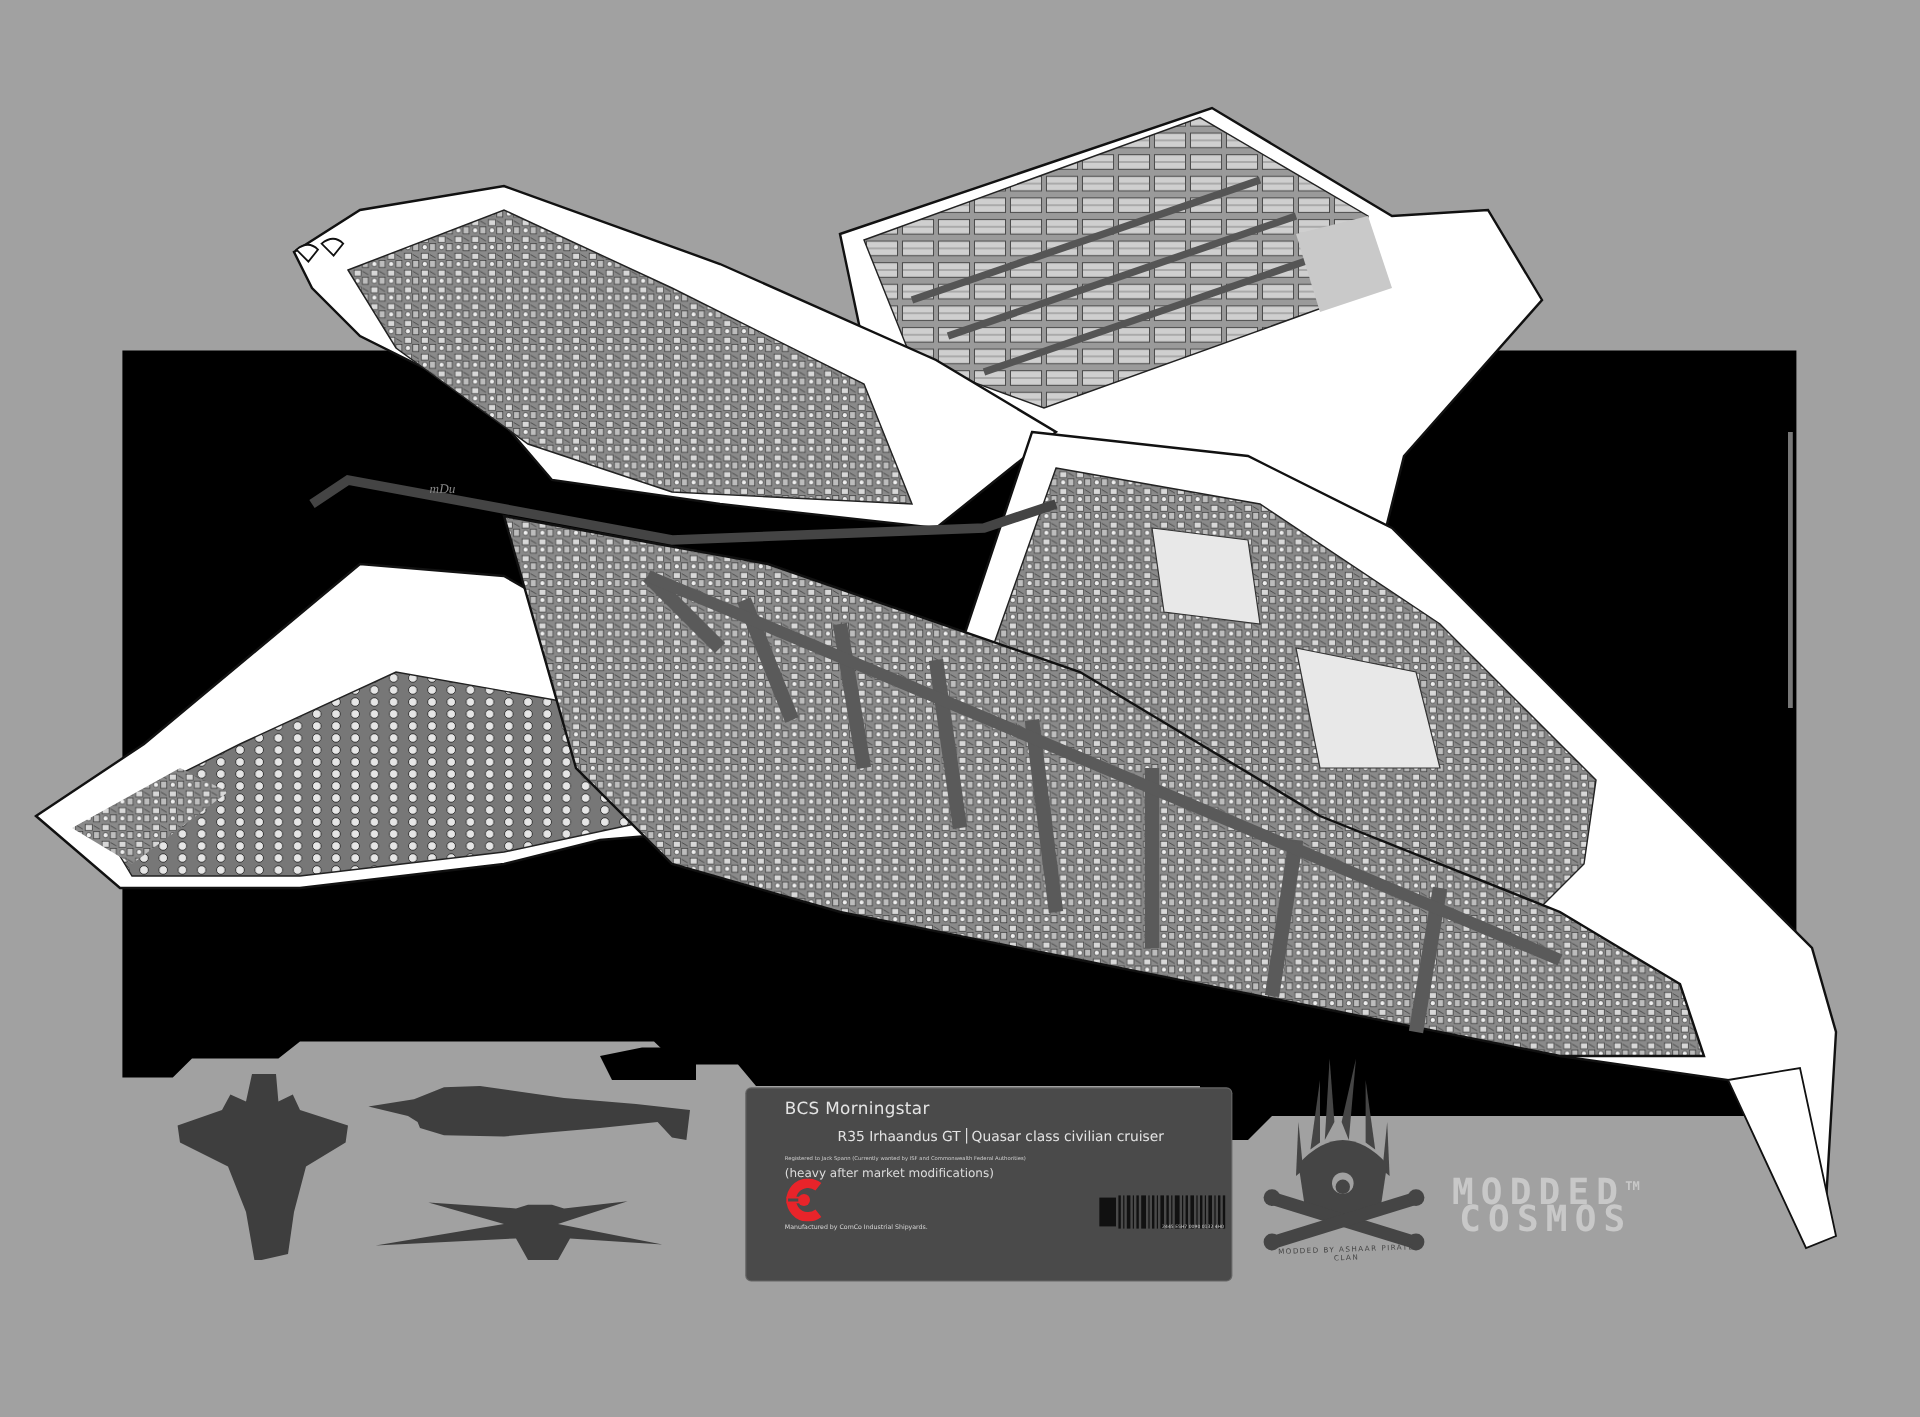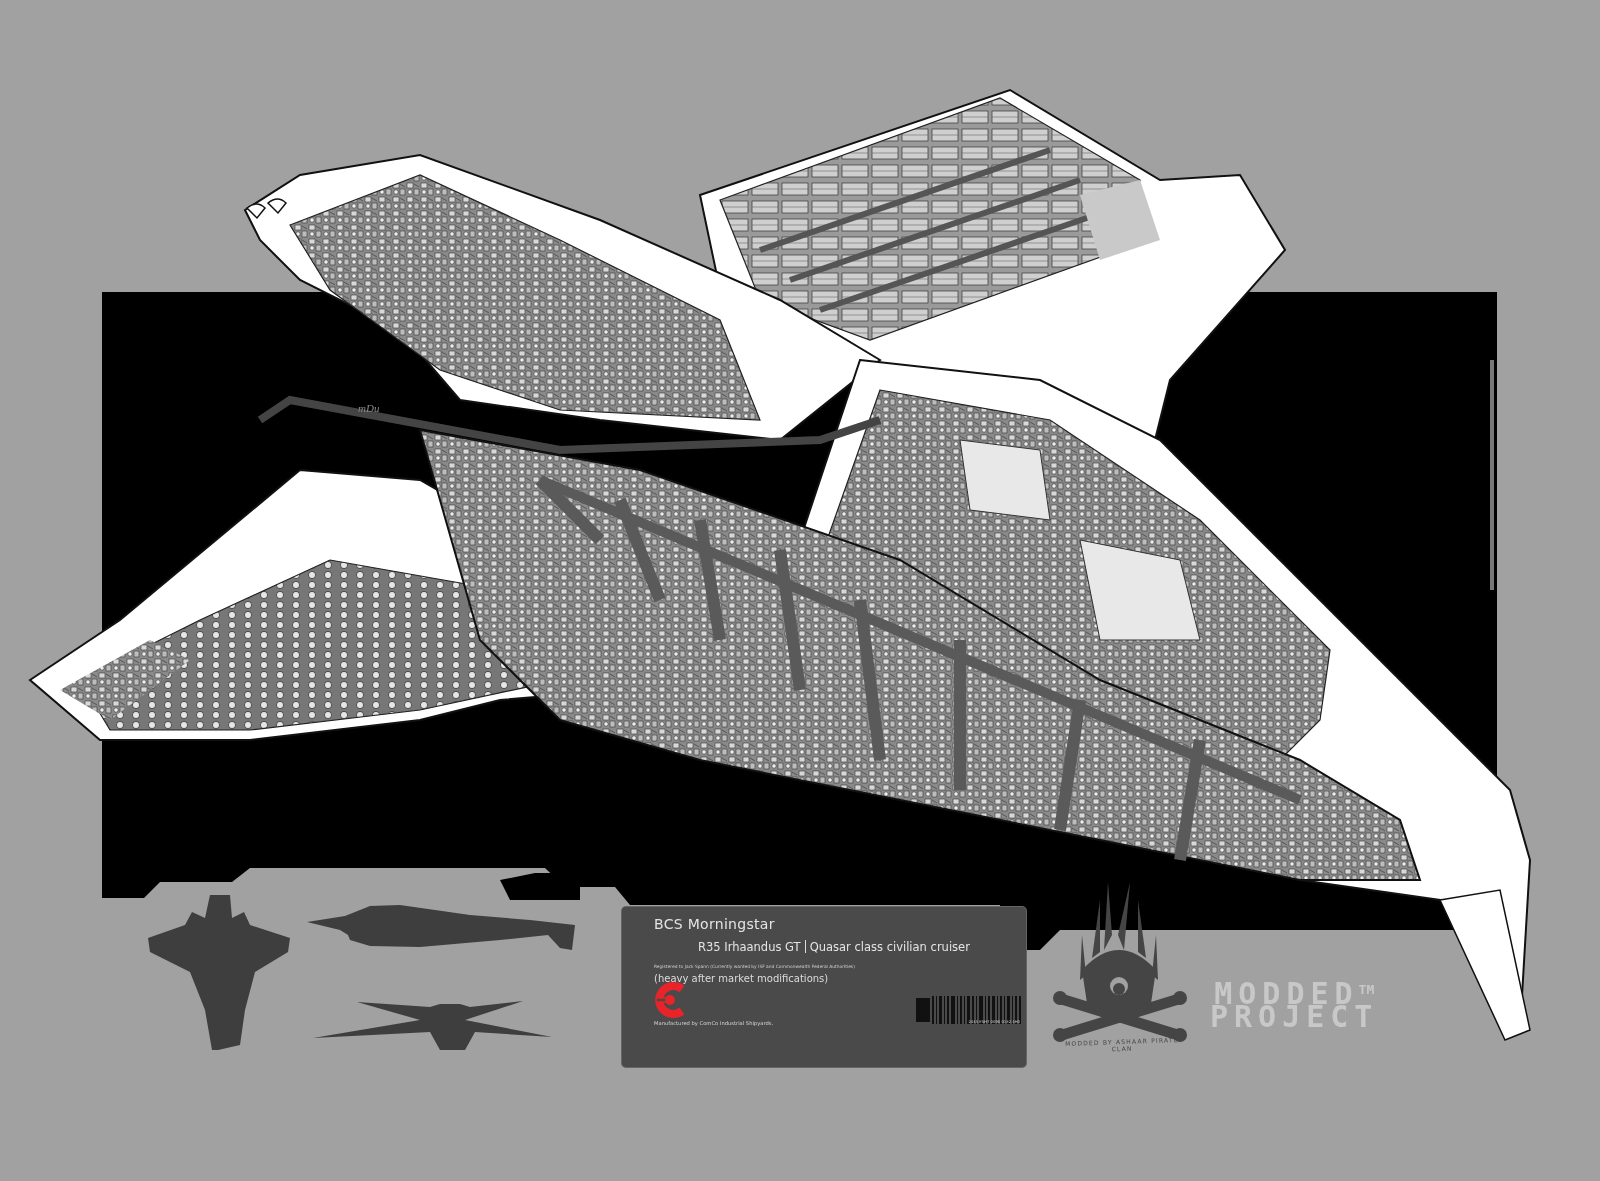--- a/index.html
+++ b/index.html
@@ -9,21 +9,21 @@
   .info-panel .title { position:absolute; left:32px; top:9px; font-size:14px; color:#e4e4e4; letter-spacing:0.3px; }
   .info-panel .model { position:absolute; left:32px; top:33px; font-size:11.5px; color:#e4e4e4; white-space:nowrap;margin-left:44px; }
   .info-panel .model .sep { display:inline-block; width:1px; height:13px; background:#ddd; margin:0 4px -2px 4px; }
   .info-panel .mods { position:absolute; left:32px; top:47px; font-size:10px; color:#dcdcdc;margin-top:19px; }
   .info-panel .reg { position:absolute; left:32px; top:57px; font-size:4.4px; color:#cfcfcf; white-space:nowrap; }
   .info-panel .maker { position:absolute; left:32px; top:113px; font-size:5.2px; color:#d6d6d6; white-space:nowrap; }
   .info-panel .barcode-id { position:absolute; right:6px; top:112px; font-size:3.8px; color:#ccc; }
   .brand-logo { position:absolute; left:32px; top:75px; width:32px; height:36px; }
   .barcode { position:absolute; left:294px; top:89px; width:106px; height:28px; }
   .project-text { position:absolute; left:1210px; top:982px; color:#c8c8c8; font-family:"DejaVu Sans Mono", monospace; font-weight:bold; line-height:23px; font-size:30px; letter-spacing:6px; text-align:center; }
-  .project-text .tm { font-size:13px; letter-spacing:0; vertical-align:top; position:relative; top:-4px; }
+  .project-text .tm { font-size:10px; letter-spacing:0; vertical-align:top; position:relative; top:-4px; }
   .clan-text { position:absolute; left:1062px; top:1038px; width:120px; text-align:center; font-size:6px; color:#454545; letter-spacing:1.2px; transform:rotate(-2deg); }
   .signature { position:absolute; left:358px; top:402px; color:#888; font-size:11px; font-style:italic; font-family:Liberation Serif, serif; }
 </style>
 </head>
 <body>
 
 <svg class="layer" viewBox="0 0 1600 1181">
   <path d="M102 292 L1497 292 L1497 930 L1060 930 L1040 950 L1000 950 L1000 905 L630 905 L615 887 L565 887 L545 868 L250 868 L232 882 L160 882 L144 898 L102 898 Z" fill="#000"></path>
   <path d="M1490 360 L1494 360 L1494 590 L1490 590 Z" fill="#777"></path>
   <path d="M500 880 L535 873 L570 873 L580 882 L580 900 L510 900 Z" fill="#000"></path>
@@ -148,14 +148,14 @@
     <circle cx="1060" cy="1035" r="7"></circle>
       <circle cx="1180" cy="1035" r="7"></circle>
   </g>
   <circle cx="1119" cy="986" r="9" fill="#a1a1a1"></circle>
   <circle cx="1119" cy="989" r="6" fill="#454545"></circle>
 </svg>
 <div class="clan-text">MODDED BY ASHAAR PIRATE CLAN</div>
 
 <div class="project-text">
   <div><span>MODDED</span><span class="tm">TM</span></div>
-  <div>PROJECT</div>
+  <div>COSMOS</div>
 </div>
 
 </body></html>

